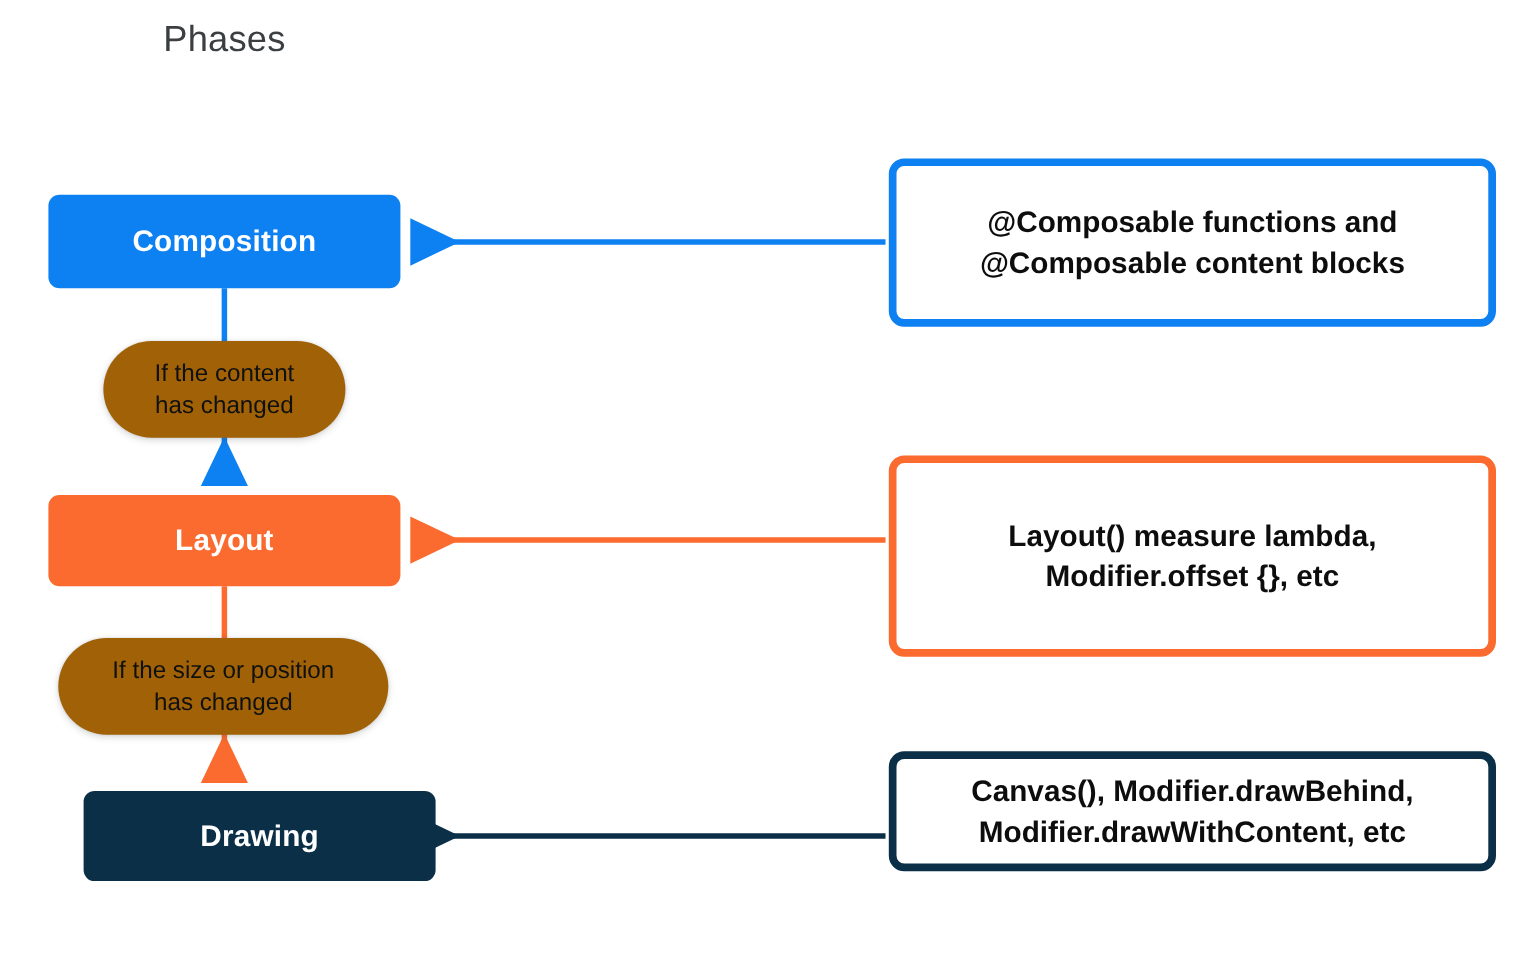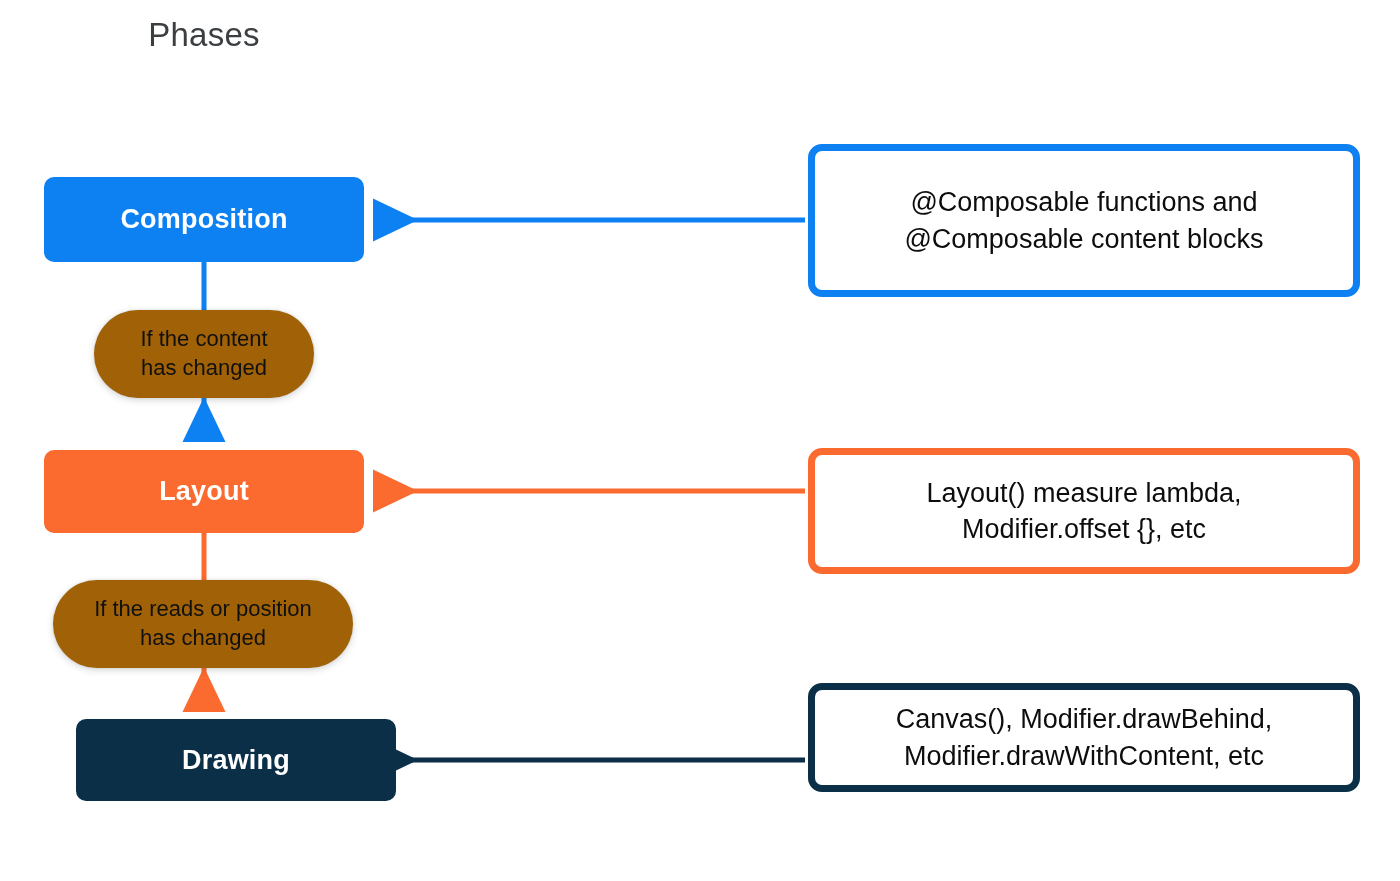--- a/index.html
+++ b/index.html
@@ -123,32 +123,31 @@
     border-style: solid;
     border-width: 7px;
     border-radius: 14px;
     display: flex;
     align-items: center;
     justify-content: center;
     text-align: center;
     color: #0d0d0d;
     font-size: 27px;
     line-height: 1.34;
-    font-weight: 400;
+    font-weight: 700;
   }
   #card-composition {
     top: 144px;
     height: 153px;
     border-color: #0d80f2;
   }
   #card-layout {
     top: 414px;
-    height: 126px;
+    height: 183px;
     border-color: #fb6a2e;
-    margin-top: 34px;
   }
   #card-drawing {
     top: 683px;
     height: 109px;
     border-color: #0a2f47;
   }
   .card-line { display: block; }
 </style>
 </head>
 <body>
@@ -196,21 +195,21 @@
 
   <div class="condition-pill" id="pill-content-changed">
     <div>
       <span class="pill-line">If the content</span>
       <span class="pill-line">has changed</span>
     </div>
   </div>
 
   <div class="condition-pill" id="pill-size-changed">
     <div>
-      <span class="pill-line">If the reads or position</span>
+      <span class="pill-line">If the size or position</span>
       <span class="pill-line">has changed</span>
     </div>
   </div>
 
   <div class="state-card" id="card-composition">
     <div>
       <span class="card-line">@Composable functions and</span>
       <span class="card-line">@Composable content blocks</span>
     </div>
   </div>

